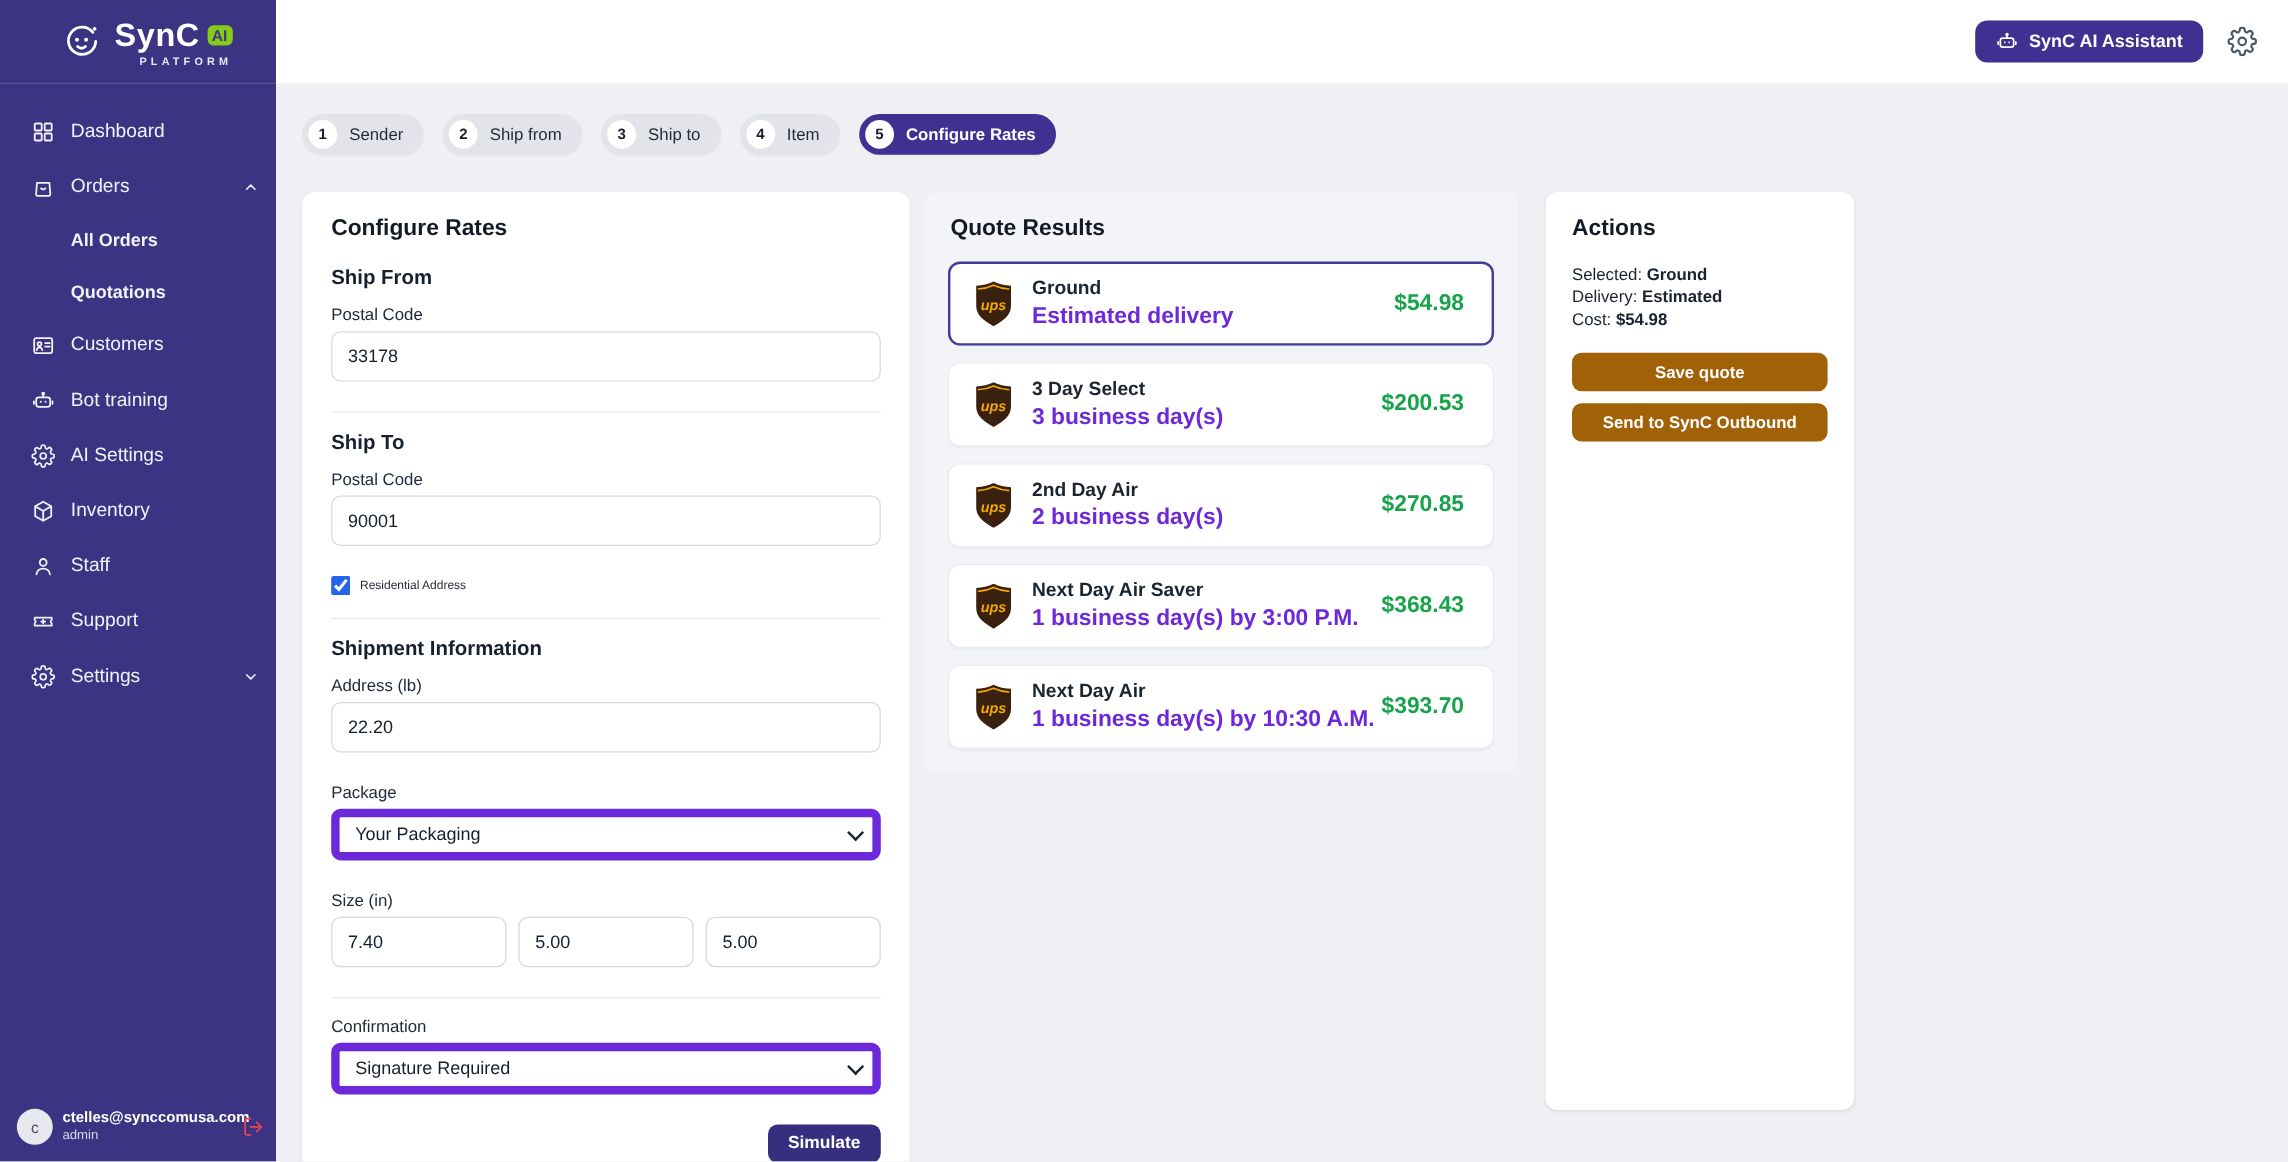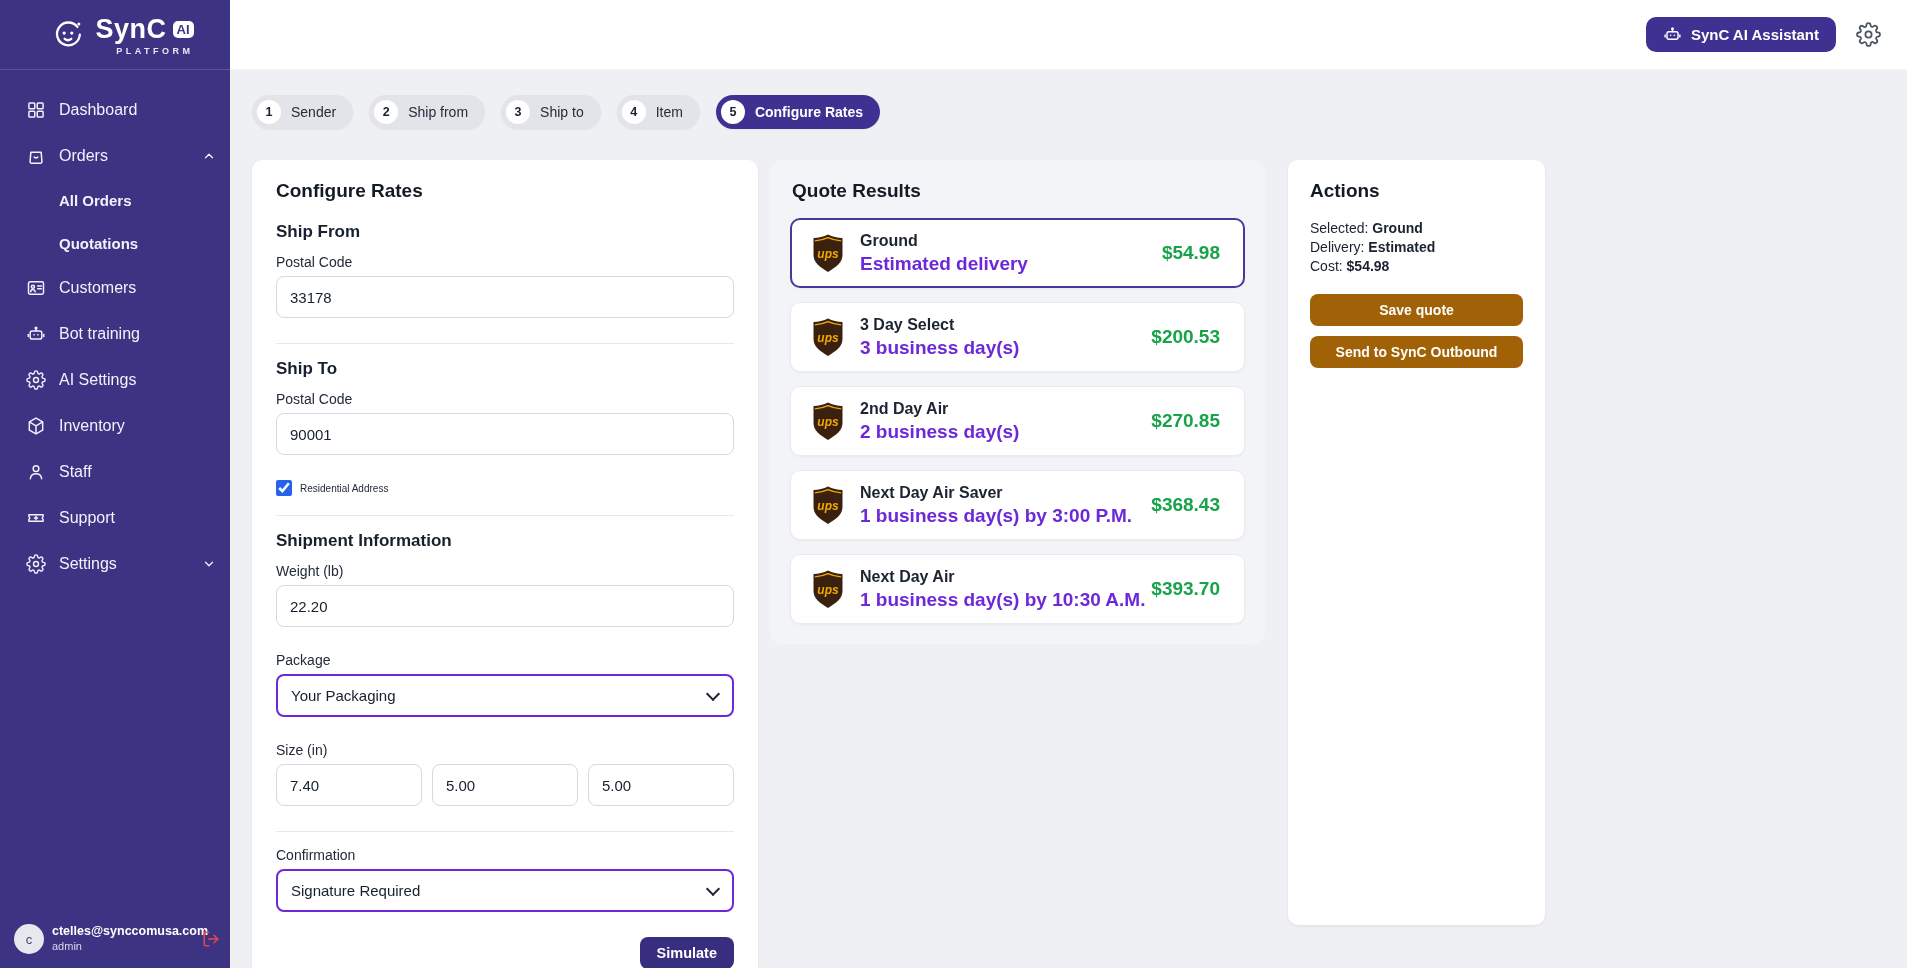--- a/index.html
+++ b/index.html
@@ -6,21 +6,21 @@
   html,body { width:1907px; height:968px; }
   body { font-family:"Liberation Sans", sans-serif; background:#eef0f3; overflow:hidden; }
   .app { display:flex; width:1907px; height:968px; }
 
   
   .sidebar { width:230px; background:#3c3383; color:#fff; display:flex; flex-direction:column; flex-shrink:0; }
   .logo-row { height:70px; display:flex; align-items:center; justify-content:center; gap:9px; border-bottom:1px solid rgba(255,255,255,.16);padding-left:12px; }
   .logo-text { display:flex; flex-direction:column; align-items:flex-end; }
   .logo-line { display:flex; align-items:center; gap:6px; }
   .logo-name { font-size:27px; font-weight:bold; letter-spacing:.5px; }
-  .ai-badge { background:#ffffff; color:#3c3383; font-weight:bold; font-size:13px; border-radius:5px; padding:2px 4px; line-height:1; }
+  .ai-badge { background:#84cc16; color:#3c3383; font-weight:bold; font-size:13px; border-radius:5px; padding:2px 4px; line-height:1; }
   .logo-sub { font-size:9px; letter-spacing:3.5px; font-weight:bold; margin-top:1px; color:#e9e8f6; }
   .nav { padding:30px 14px 0 26px; }
   .nav-item { display:flex; align-items:center; gap:13px; color:#f2f1fa; font-size:16px; margin-bottom:26px; cursor:pointer; }
   .nav-item .grow { flex:1; }
   .nav-item svg { flex-shrink:0; }
   .nav-sub { padding-left:33px; font-size:15px; font-weight:bold; }
   .user-row { margin-top:auto; display:flex; align-items:center; gap:8px; padding:12px 10px 14px 14px; }
   .avatar { width:30px; height:30px; border-radius:50%; background:#e7e8ee; color:#4a4a55; font-size:13px; display:flex; align-items:center; justify-content:center; flex-shrink:0; }
   .user-text { line-height:1.25; min-width:0; }
   .user-email { font-size:12.5px; font-weight:bold; white-space:nowrap; }
@@ -51,21 +51,21 @@
   .form-panel .panel-title { margin-bottom:20px; }
   .section-h { font-size:17px; font-weight:bold; color:#17202e; margin-bottom:12px; }
   .field-label { display:block; font-size:14px; color:#222b39; margin-bottom:6px; }
   .text-input { width:100%; height:42px; border:1px solid #d5d8de; border-radius:8px; padding:0 13px; font-size:15px; color:#17202e; font-family:inherit; background:#fff; }
   .divider { border:none; border-top:1px solid #e7e9ed; margin:19px 0 15px; }
   .field { margin-bottom:25px; }
   .check-row { display:flex; align-items:center; gap:8px; margin-top:11px; }
   .check-row input { width:16px; height:16px; accent-color:#2563eb; cursor:pointer; }
   .check-label { font-size:10px; color:#1d2634; }
   .select-wrap { position:relative; }
-  .select-wrap select { width:100%; height:43px; border:2px solid #6d28d9; border-radius:8px; padding:0 34px 0 13px; font-size:15px; color:#17202e; font-family:inherit; background:#fff; appearance:none; -webkit-appearance:none; cursor:pointer; }
+  .select-wrap select { width:100%; height:43px; border:7px solid #6d28d9; border-radius:8px; padding:0 34px 0 13px; font-size:15px; color:#17202e; font-family:inherit; background:#fff; appearance:none; -webkit-appearance:none; cursor:pointer; }
   .select-wrap::after { content:""; position:absolute; right:16px; top:15px; width:8px; height:8px; border-right:2px solid #1c2430; border-bottom:2px solid #1c2430; transform:rotate(45deg); pointer-events:none; }
   .size-row { display:flex; gap:10px; }
   .size-row .text-input { width:146px; }
   .form-actions { display:flex; justify-content:flex-end; margin-top:18px; }
   .simulate-btn { background:#372e80; color:#fff; border:none; border-radius:8px; padding:8px 17px; font-size:14.5px; font-weight:bold; font-family:inherit; cursor:pointer; }
 
   
   .quotes-col { width:495px; background:#f3f4f7; border-radius:12px; padding:20px; margin-right:23px; }
   .quotes-col .panel-title { margin-bottom:16px; margin-left:2px; }
   .quote-card { display:flex; align-items:center; background:#fff; border:1px solid #e9ebef; border-radius:10px; min-height:70px; padding:12px 24px 12px 20px; margin-bottom:14px; cursor:pointer; box-shadow:0 1px 2px rgba(16,24,40,.04); }
@@ -314,21 +314,21 @@
           </div>
           <div class="check-row">
             <input type="checkbox" checked="" style="">
             <span class="check-label">Residential Address</span>
           </div>
 
           <hr class="divider">
 
           <h3 class="section-h">Shipment Information</h3>
           <div class="field">
-            <label class="field-label">Weight (lb)</label>
+            <label class="field-label">Address (lb)</label>
             <input class="text-input" type="text" value="22.20" style="">
           </div>
           <div class="field">
             <label class="field-label">Package</label>
             <div class="select-wrap">
               <select>
                 <option>Your Packaging</option>
               </select>
             </div>
           </div>

